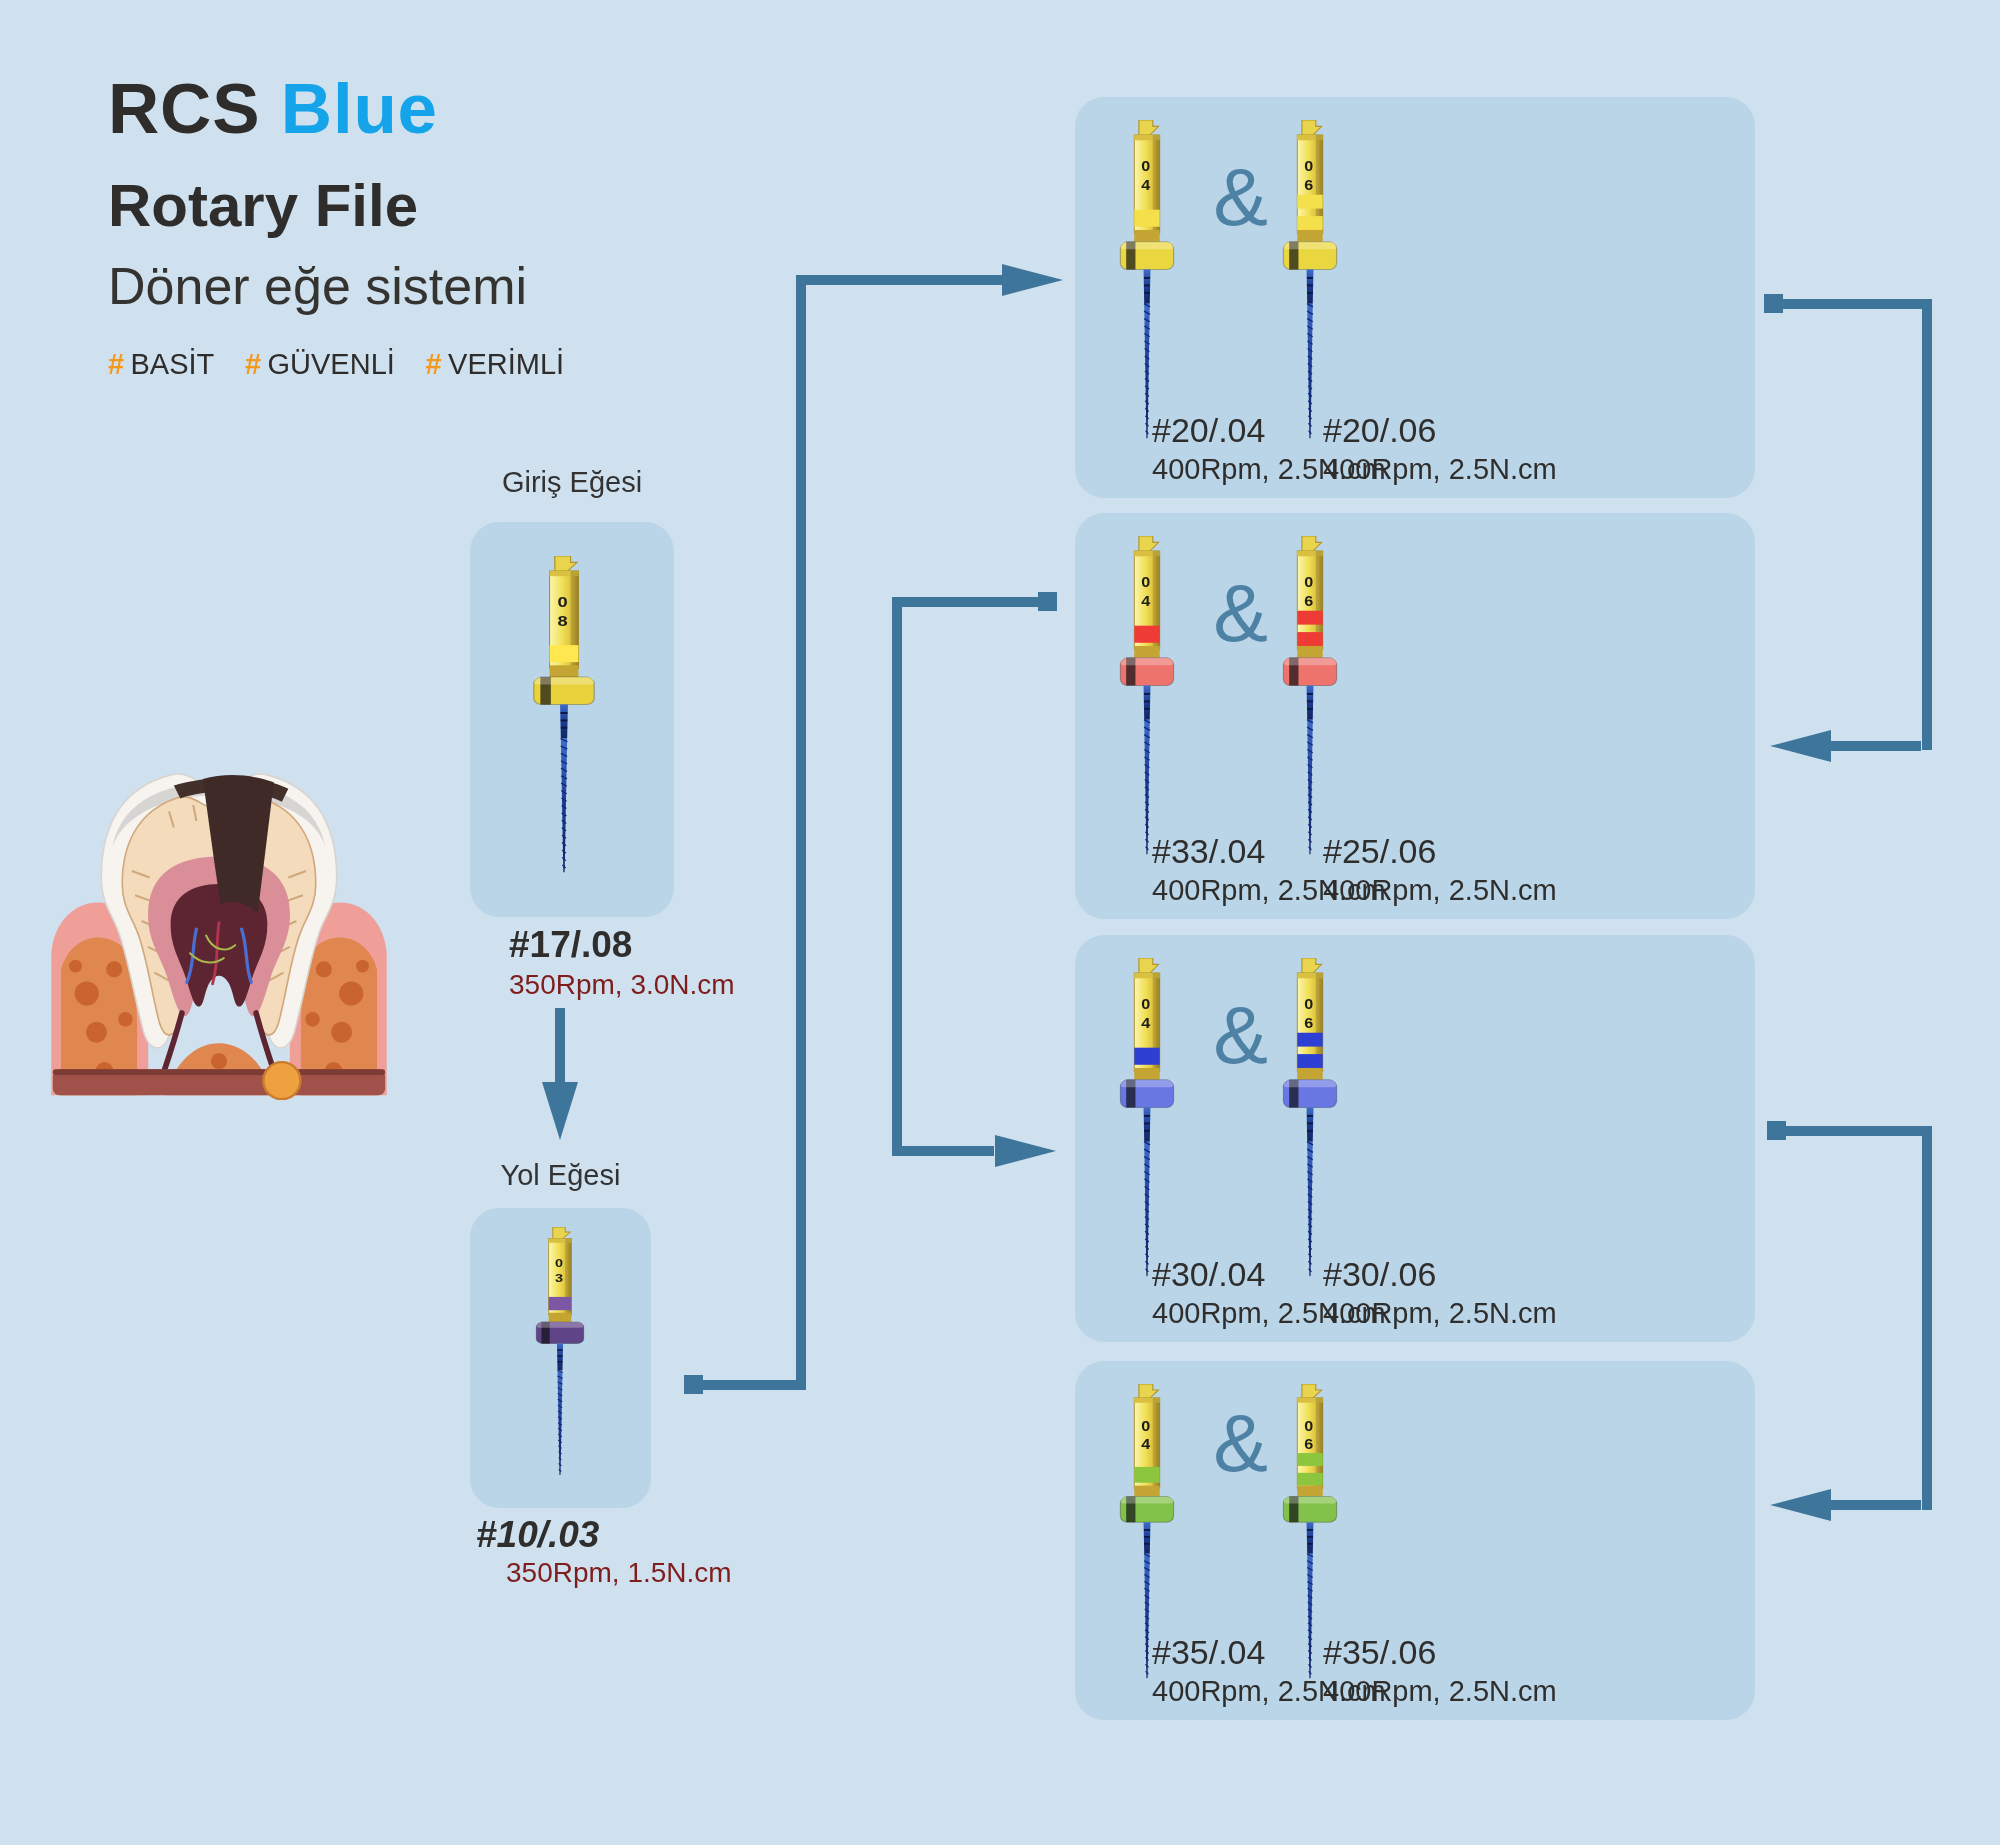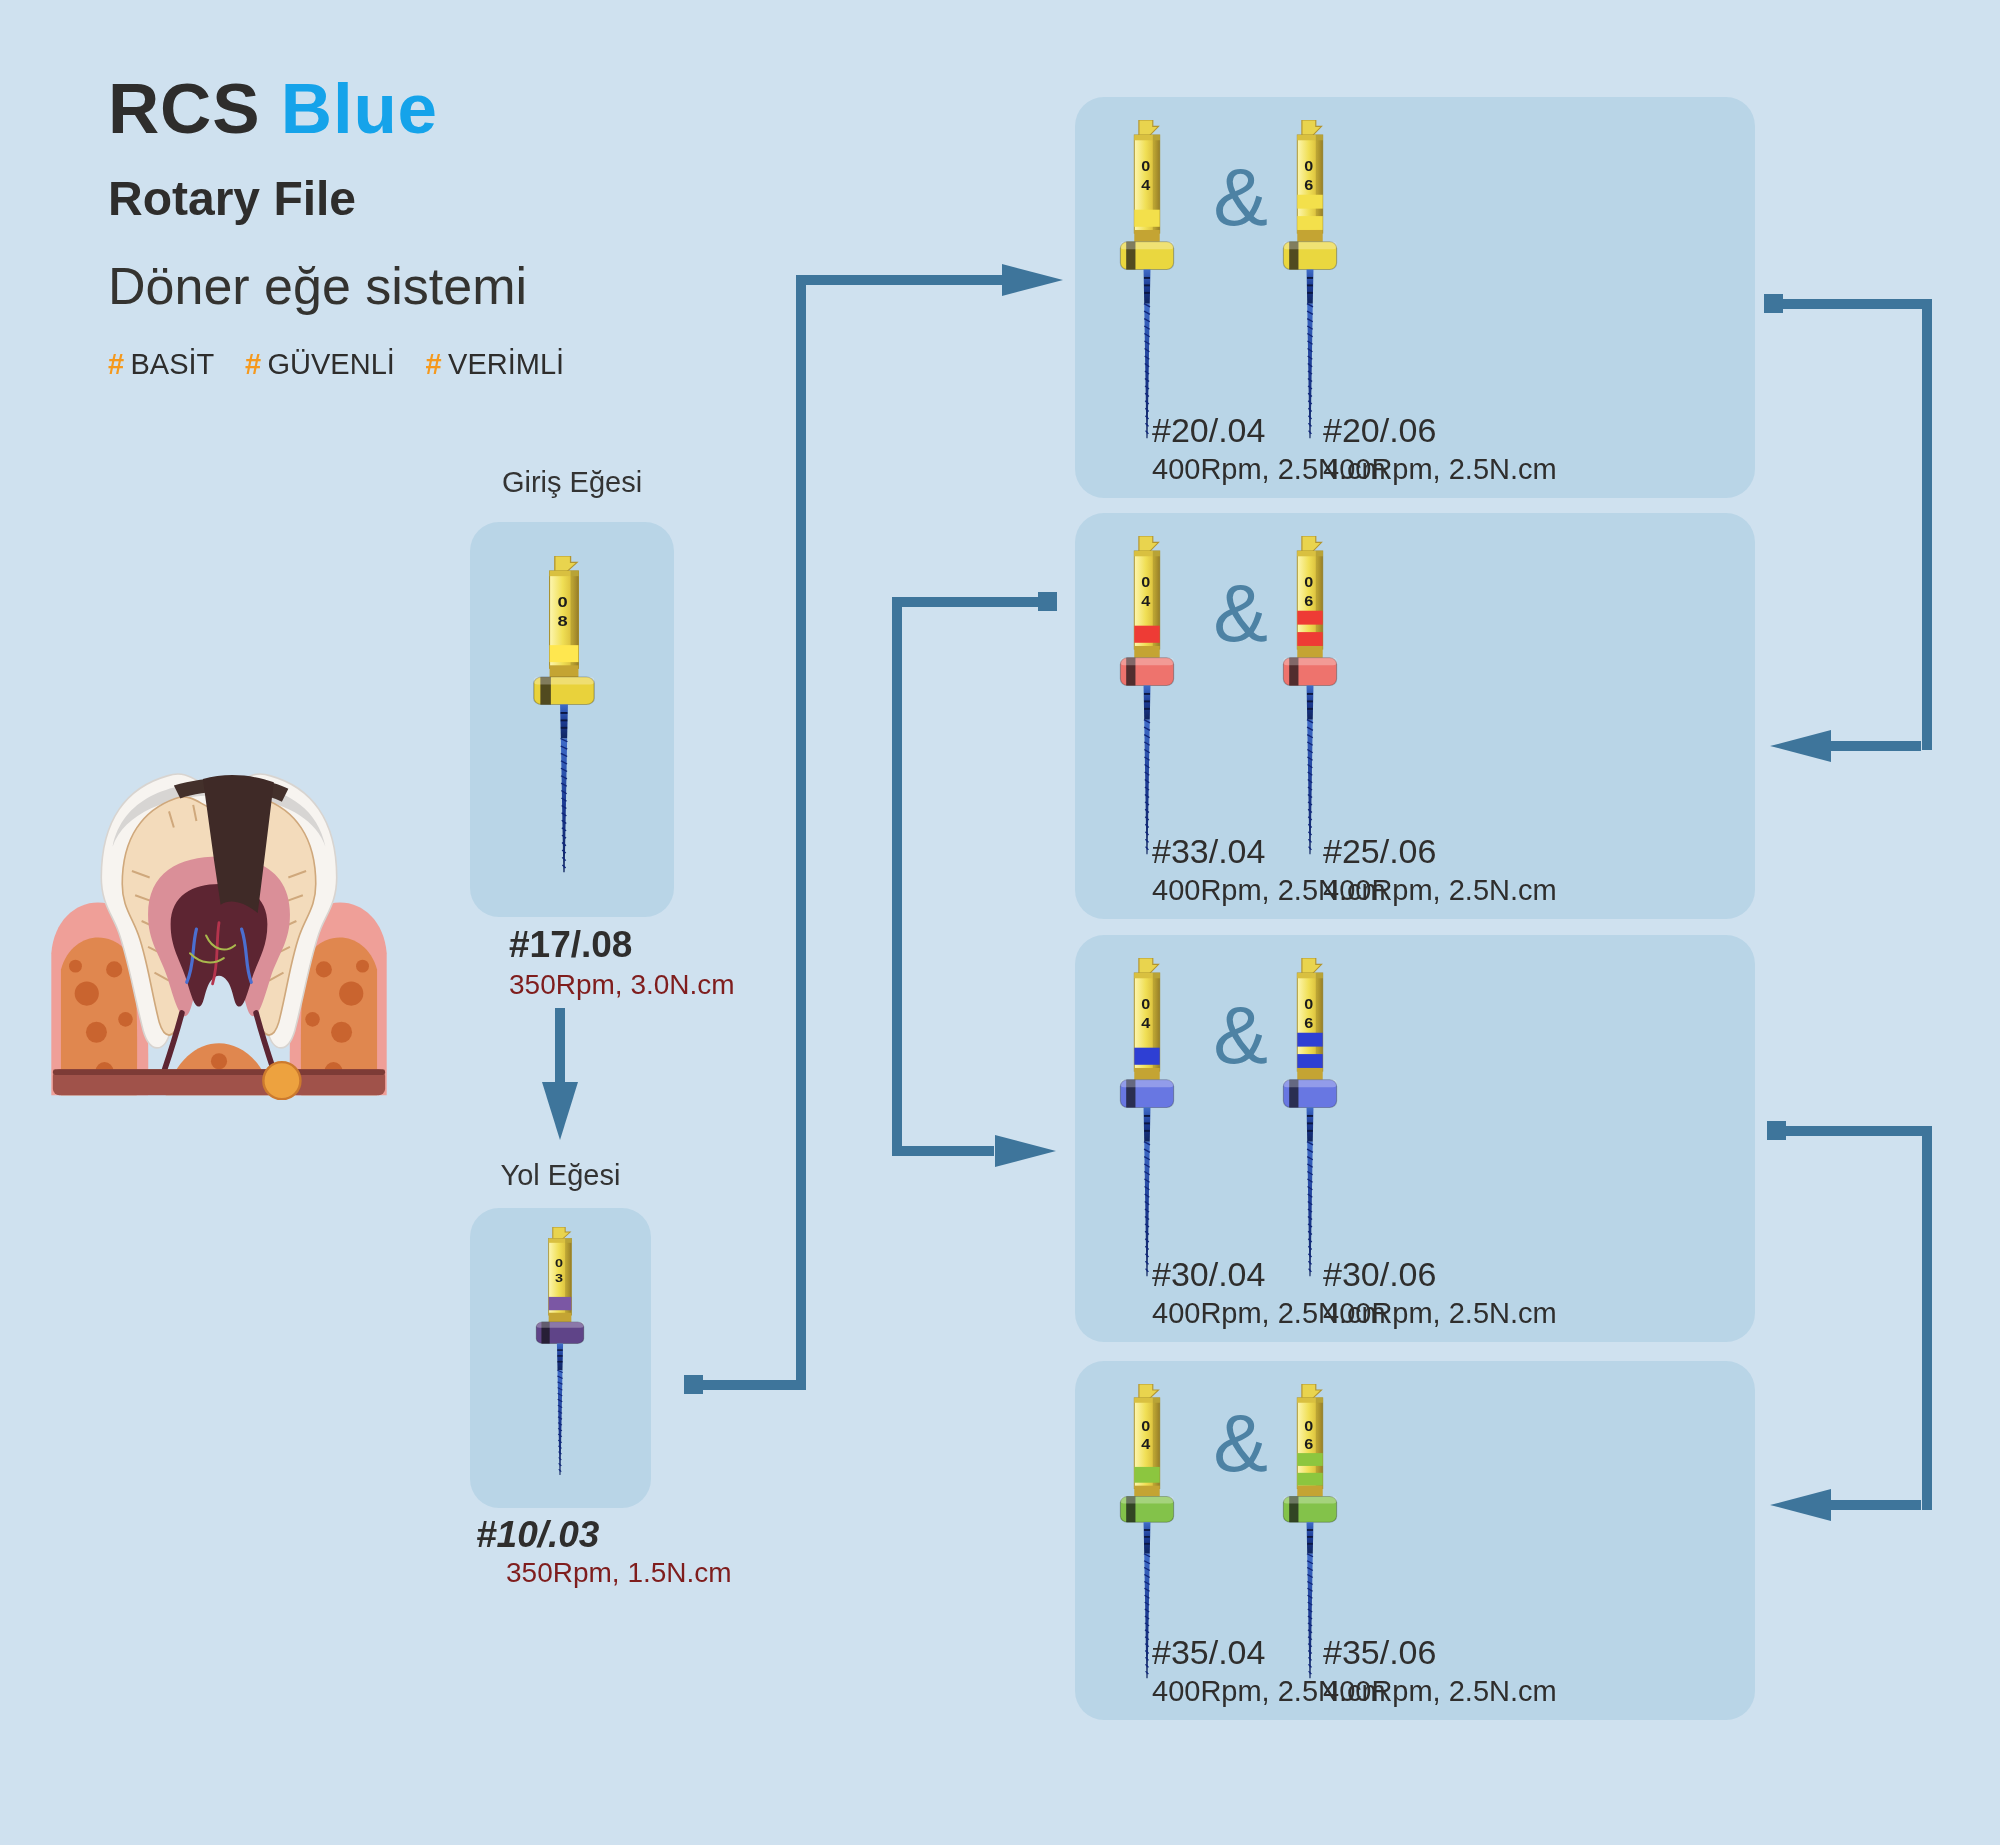--- a/index.html
+++ b/index.html
@@ -5,21 +5,21 @@
   html,body{margin:0;padding:0;background:#cfe1ef;}
   .canvas{
     position:relative;width:2001px;height:1846px;overflow:hidden;
     background:var(--background,#cfe1ef);
     font-family:"Liberation Sans",sans-serif;color:var(--text_dark,#2e2d2c);
   }
   
   .hline{position:absolute;left:108px;white-space:nowrap;text-align:right;}
   .t1{top:68px;font-size:71px;font-weight:700;letter-spacing:0.8px;}
   .t1 .accent{color:var(--accent_blue,#15a3ea);}
-  .t2{top:171px;font-size:48px;font-weight:700;}
+  .t2{top:171px;font-size:60px;font-weight:700;}
   .t3{top:256px;font-size:52px;font-weight:400;color:#343330;}
   .t4{top:348px;font-size:29px;font-weight:400;}
   .tag{margin-right:22.6px;}
   .tag .hash{color:var(--hash_orange,#f5991d);font-weight:700;margin-right:6.4px;}
   
   .card{position:absolute;background:var(--card,#b9d5e7);border-radius:29px;}
   .seclabel{position:absolute;font-size:29px;text-align:center;color:#333;}
   .spec{font-size:34px;color:#2f2e2d;line-height:44px;}
   .params{font-size:29px;color:#2f2e2d;line-height:35px;}
   .intro-spec{position:absolute;font-size:37px;font-weight:700;color:#2f2e2d;}

